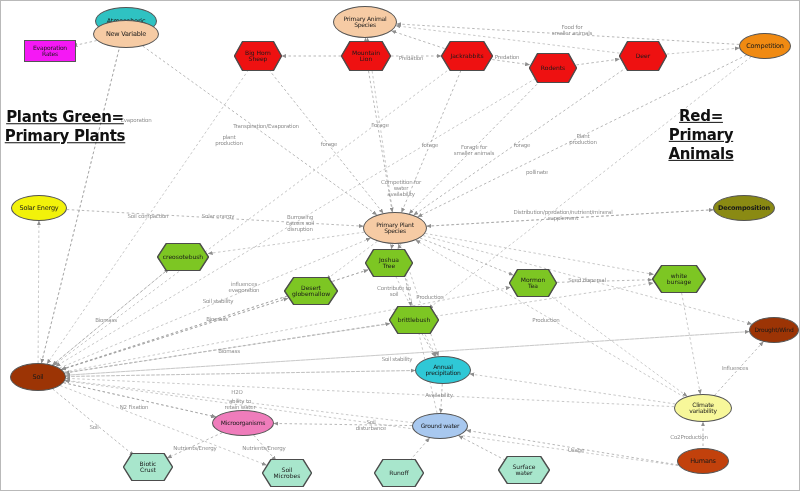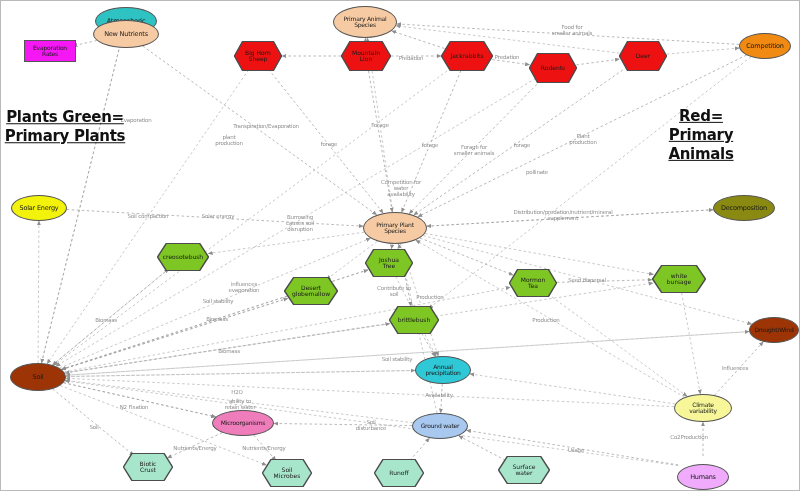--- a/index.html
+++ b/index.html
@@ -150,21 +150,21 @@
         <line x1="677.2876553032942" y1="463.9595786237325" x2="465.4102827355228" y2="429.318031017595" marker-end="url(#ah)"></line>
         <line x1="411.0150493314282" y1="424.5738332385497" x2="272.9795803088567" y2="422.4717702585105" marker-end="url(#ah)"></line>
       </g>
   </svg>
 
   <div id="node-layer">
       <div class="node ellipse" style="left: 94px; top: 6px; width: 62px; height: 28px; background: rgb(47, 194, 194); font-size: 6.5px;">
         <span style="white-space: pre-line;">Atmospheric</span>
       </div>
       <div class="node ellipse" style="left: 92px; top: 19px; width: 66px; height: 28px; background: rgb(246, 203, 164); font-size: 6.5px;">
-        <span style="white-space: pre-line;">New Nutrients</span>
+        <span style="white-space: pre-line;">New Variable</span>
       </div>
       <div class="node rect" style="left: 23px; top: 39px; width: 52px; height: 22px; background: rgb(245, 24, 245); font-size: 6px;">
         <span style="white-space: pre-line;">Evaporation
 Rates</span>
       </div>
       <div class="node ellipse" style="left: 332px; top: 5px; width: 64px; height: 32px; background: rgb(246, 203, 164); font-size: 6px;">
         <span style="white-space: pre-line;">Primary Animal
 Species</span>
       </div>
       <div class="hexwrap" style="left: 233px; top: 40px; width: 48px; height: 30px;">
@@ -208,21 +208,21 @@
         <svg class="hexborder" viewBox="0 0 100 100" preserveAspectRatio="none">
           <polygon points="18,1 82,1 99,50 82,99 18,99 1,50" fill="none" stroke="#4c4c4c" stroke-width="1.4" vector-effect="non-scaling-stroke"></polygon>
         </svg>
       </div>
       <div class="node ellipse" style="left: 738px; top: 32px; width: 52px; height: 26px; background: rgb(240, 138, 18); font-size: 6.5px;">
         <span style="white-space: pre-line;">Competition</span>
       </div>
       <div class="node ellipse" style="left: 10px; top: 194px; width: 56px; height: 26px; background: rgb(242, 242, 10); font-size: 6.5px;">
         <span style="white-space: pre-line;">Solar Energy</span>
       </div>
-      <div class="node ellipse" style="left: 712px; top: 194px; width: 62px; height: 26px; background: rgb(138, 138, 19); font-size: 6.5px;">
+      <div class="node ellipse" style="left: 712px; top: 194px; width: 62px; height: 26px; background: rgb(138, 138, 19); font-size: 6.5px; font-weight: bold;">
         <span style="white-space: pre-line;">Decomposition</span>
       </div>
       <div class="node ellipse" style="left: 362px; top: 211px; width: 64px; height: 32px; background: rgb(246, 203, 164); font-size: 6px;">
         <span style="white-space: pre-line;">Primary Plant
 Species</span>
       </div>
       <div class="hexwrap" style="left: 156px; top: 242px; width: 52px; height: 28px;">
         <div class="hex" style="background: rgb(125, 198, 35); font-size: 6px;">
           <span style="white-space: pre-line;">creosotebush</span>
         </div>
@@ -287,21 +287,21 @@
       <div class="node ellipse" style="left: 673px; top: 393px; width: 58px; height: 28px; background: rgb(247, 247, 154); font-size: 6px;">
         <span style="white-space: pre-line;">Climate
 variability</span>
       </div>
       <div class="node ellipse" style="left: 211px; top: 409px; width: 62px; height: 26px; background: rgb(239, 124, 187); font-size: 6px;">
         <span style="white-space: pre-line;">Microorganisms</span>
       </div>
       <div class="node ellipse" style="left: 411px; top: 412px; width: 56px; height: 26px; background: rgb(168, 200, 239); font-size: 6px;">
         <span style="white-space: pre-line;">Ground water</span>
       </div>
-      <div class="node ellipse" style="left: 676px; top: 463px; width: 52px; height: 26px; background: #f0abfc; font-size: 6.5px;">
+      <div class="node ellipse" style="left: 676px; top: 447px; width: 52px; height: 26px; background: #c2410c; font-size: 6.5px;">
         <span style="white-space: pre-line;">Humans</span>
       </div>
       <div class="hexwrap" style="left: 122px; top: 452px; width: 50px; height: 28px;">
         <div class="hex" style="background: rgb(168, 230, 204); font-size: 6px;">
           <span style="white-space: pre-line;">Biotic
 Crust</span>
         </div>
         <svg class="hexborder" viewBox="0 0 100 100" preserveAspectRatio="none">
           <polygon points="18,1 82,1 99,50 82,99 18,99 1,50" fill="none" stroke="#4c4c4c" stroke-width="1.4" vector-effect="non-scaling-stroke"></polygon>
         </svg>

